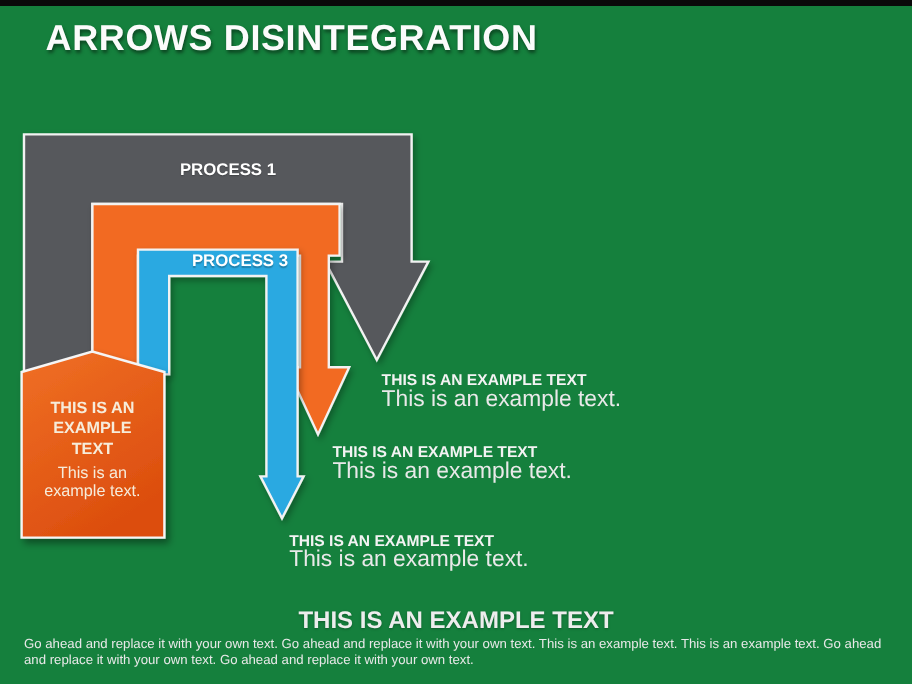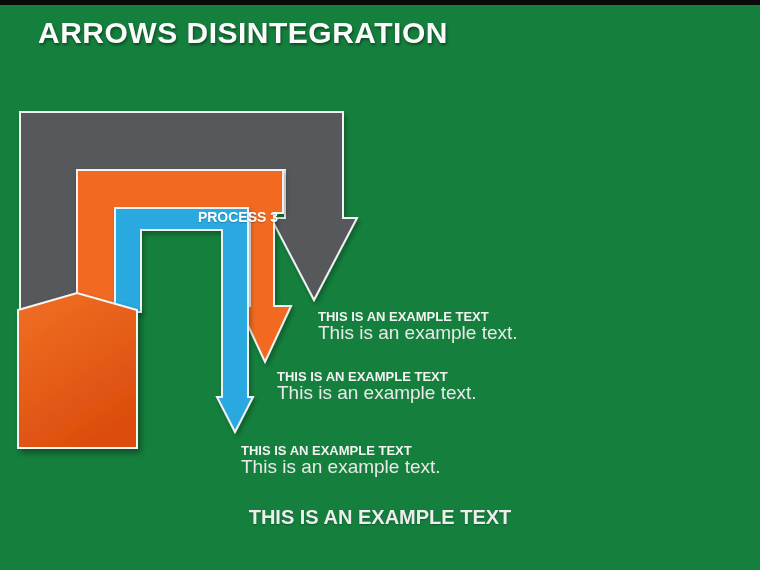--- a/index.html
+++ b/index.html
@@ -15,21 +15,21 @@
     text-shadow:1px 2px 3px rgba(0,0,0,.45);
     white-space:nowrap;
   }
   svg.diagram { position:absolute; left:0; top:0; }
   .proc-label {
     position:absolute; text-align:center; font-weight:bold; font-size:14px;
     color:#FFFFFF; text-shadow:0 1px 1px rgba(0,0,0,.25); white-space:nowrap;
   }
   .proc-label.p1 { left:20px;  top:133px; width:340px; }
   .proc-label.p2 { left:80px;  top:179px; width:220px; color:#F8EFDC; }
-  .proc-label.p3 { left:115px; top:209px; width:150px;padding-left:48px; }
+  .proc-label.p3 { left:125px; top:209px; width:150px; }
   .callout-text {
     position:absolute; left:20px; top:331px; width:114px; text-align:center;
     color:#F6ECDA;
   }
   .callout-text .h-line { font-weight:bold; font-size:13.5px; line-height:17px; }
   .callout-text .b-wrap { margin-top:4px; }
   .callout-text .b-line { font-size:13.5px; line-height:15px; }
   .note { position:absolute; white-space:nowrap; }
   .note .note-title { font-weight:bold; font-size:13px; line-height:16px; color:#F3F3F3; }
   .note .note-body  { font-size:19px; line-height:15px; color:#E9E9E9; }
@@ -70,31 +70,42 @@
 
     <polygon points="20,112 343,112 343,218 357,218 314,300 271,218 285,218 285,170 77,170 77,312 20,312" fill="#56585B" stroke="#F2F2F2" stroke-width="2" filter="url(#shadowArrow)"></polygon>
 
     <polygon points="77,170 283,170 283,213 274,213 274,306 291,306 265,362 239,306 250,306 250,213 115,213 115,312 77,312" fill="#F26B21" stroke="#F2F2F2" stroke-width="2" filter="url(#shadowArrow)"></polygon>
 
     <polygon points="115,208 248,208 248,397 253,397 235,432 217,397 222,397 222,230 141,230 141,312 115,312" fill="#29A9E1" stroke="#F2F2F2" stroke-width="2" filter="url(#shadowArrow)"></polygon>
 
     <polygon points="18,310 77,293 137,310 137,448 18,448" fill="url(#pentGrad)" stroke="#F5F5F5" stroke-width="2" filter="url(#shadowPent)"></polygon>
   </svg>
 
+  <div class="proc-label p1">PROCESS 1</div>
   <div class="proc-label p3">PROCESS 3</div>
 
+  <div class="callout-text">
+    <div class="h-line">THIS IS AN</div>
+    <div class="h-line">EXAMPLE</div>
+    <div class="h-line">TEXT</div>
+    <div class="b-wrap">
+      <div class="b-line">This is an</div>
+      <div class="b-line">example text.</div>
+    </div>
+  </div>
 
   <div class="note n1">
     <div class="note-title">THIS IS AN EXAMPLE TEXT</div>
     <div class="note-body">This is an example text.</div>
   </div>
   <div class="note n2">
     <div class="note-title">THIS IS AN EXAMPLE TEXT</div>
     <div class="note-body">This is an example text.</div>
   </div>
   <div class="note n3">
     <div class="note-title">THIS IS AN EXAMPLE TEXT</div>
     <div class="note-body">This is an example text.</div>
   </div>
 
   <div class="footer-heading">THIS IS AN EXAMPLE TEXT</div>
+  <div class="footer-body">Go ahead and replace it with your own text. Go ahead and replace it with your own text. This is an example text. This is an example text. Go ahead and replace it with your own text. Go ahead and replace it with your own text.</div>
 
 </div>
 
 </body></html>

